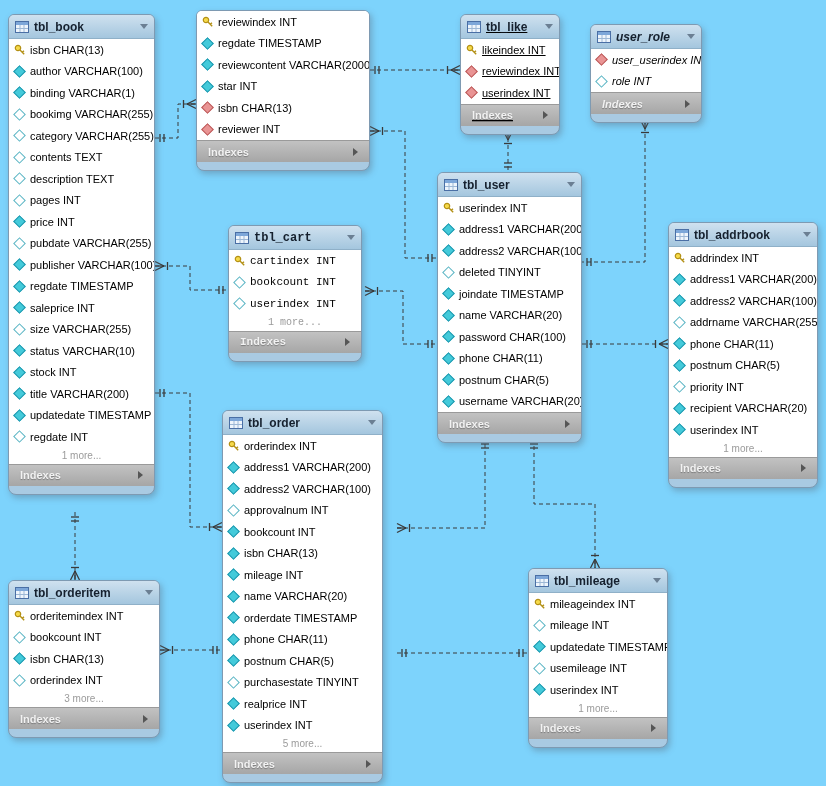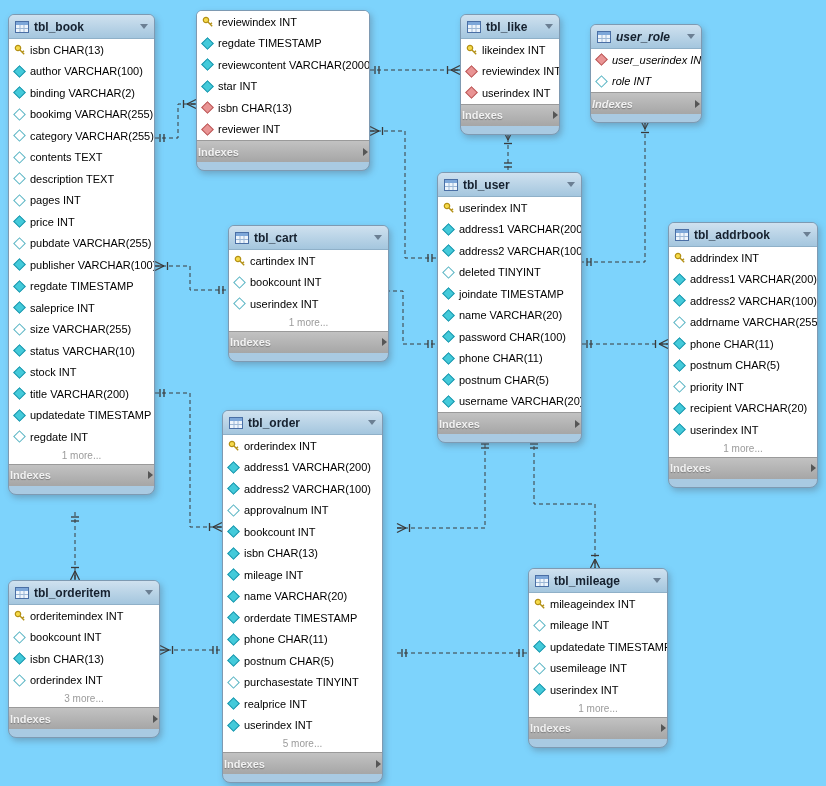--- a/index.html
+++ b/index.html
@@ -17,21 +17,21 @@
               border-top:5px solid #6b7f93;}
   .rows{background:#fff;}
   .row{height:21.5px;display:flex;align-items:center;gap:4px;padding:0 4px;background:#fff;
        font-size:11px;color:#000;white-space:nowrap;overflow:hidden;}
   .ic{width:13px;min-width:13px;height:13px;display:inline-flex;align-items:center;justify-content:center;}
   .diamond{width:7px;height:7px;transform:rotate(45deg);border:1px solid;display:inline-block;}
   .diamond.req{background:#43cada;border-color:#1f97ad;}
   .diamond.opt{background:#ffffff;border-color:#5ab5c4;}
   .diamond.fk{background:#e99494;border-color:#bb5a5a;}
   .more{height:16px;line-height:15px;background:#fff;text-align:center;font-size:10px;color:#9b9b9b;}
-  .idx{height:21px;display:flex;align-items:center;padding:0 1px;
+  .idx{height:21px;display:flex;align-items:center;padding:0 11px;
        background:linear-gradient(#c2c2c2,#a6a6a6);border-top:1px solid #9a9a9a;justify-content:space-between;}
   .idx-label{flex:1;color:#f2f2f2;font-weight:bold;font-size:11px;text-shadow:0 1px 1px rgba(0,0,0,.3);}
   .caret-right{width:0;height:0;border-top:4.5px solid transparent;border-bottom:4.5px solid transparent;
                border-left:5.5px solid #565656;}
 </style>
 </head>
 <body>
 
 <div class="canvas">
   <svg id="connector-layer" width="826" height="786" viewBox="0 0 826 786">
@@ -160,21 +160,21 @@
           <div class="row">
     <span class="ic">
               <span class="diamond req"></span>
             </span>
     <span class="field-text">author VARCHAR(100)</span>
   </div>
           <div class="row">
     <span class="ic">
               <span class="diamond req"></span>
             </span>
-    <span class="field-text">binding VARCHAR(2)</span>
+    <span class="field-text">binding VARCHAR(1)</span>
   </div>
           <div class="row">
     <span class="ic">
               <span class="diamond opt"></span>
             </span>
     <span class="field-text">bookimg VARCHAR(255)</span>
   </div>
           <div class="row">
     <span class="ic">
               <span class="diamond opt"></span>
@@ -313,21 +313,21 @@
             </span>
     <span class="field-text">reviewer INT</span>
   </div>
         </div>
 
     <div class="idx">
       <span class="idx-label">Indexes</span>
       <span class="caret-right"></span>
     </div>
   </div>
-      <div class="table" style="left: 460px; top: 14px; width: 100px;">
+      <div class="table" style="left: 460px; top: 14px; width: 100px; text-decoration: underline;">
     <div class="hdr">
       <span class="tbl-icon">
         <svg width="14" height="12" viewBox="0 0 14 12">
           <rect x="0.5" y="0.5" width="13" height="11" fill="#eef5fc" stroke="#4a6fa5"></rect>
           <rect x="1" y="1" width="12" height="3" fill="#7da7d9"></rect>
           <line x1="5" y1="4" x2="5" y2="11" stroke="#9db8d6" stroke-width="1"></line>
           <line x1="9" y1="4" x2="9" y2="11" stroke="#9db8d6" stroke-width="1"></line>
           <line x1="1" y1="7.5" x2="13" y2="7.5" stroke="#9db8d6" stroke-width="1"></line>
         </svg>
       </span>
@@ -554,21 +554,21 @@
             </span>
     <span class="field-text">userindex INT</span>
   </div>
         </div>
     <div class="more">1 more...</div>
     <div class="idx">
       <span class="idx-label">Indexes</span>
       <span class="caret-right"></span>
     </div>
   </div>
-      <div class="table" style="left: 228px; top: 225px; width: 161px;">
+      <div class="table" style="left: 228px; top: 225px; width: 134px; font-family: Liberation Mono, monospace;">
     <div class="hdr">
       <span class="tbl-icon">
         <svg width="14" height="12" viewBox="0 0 14 12">
           <rect x="0.5" y="0.5" width="13" height="11" fill="#eef5fc" stroke="#4a6fa5"></rect>
           <rect x="1" y="1" width="12" height="3" fill="#7da7d9"></rect>
           <line x1="5" y1="4" x2="5" y2="11" stroke="#9db8d6" stroke-width="1"></line>
           <line x1="9" y1="4" x2="9" y2="11" stroke="#9db8d6" stroke-width="1"></line>
           <line x1="1" y1="7.5" x2="13" y2="7.5" stroke="#9db8d6" stroke-width="1"></line>
         </svg>
       </span>

